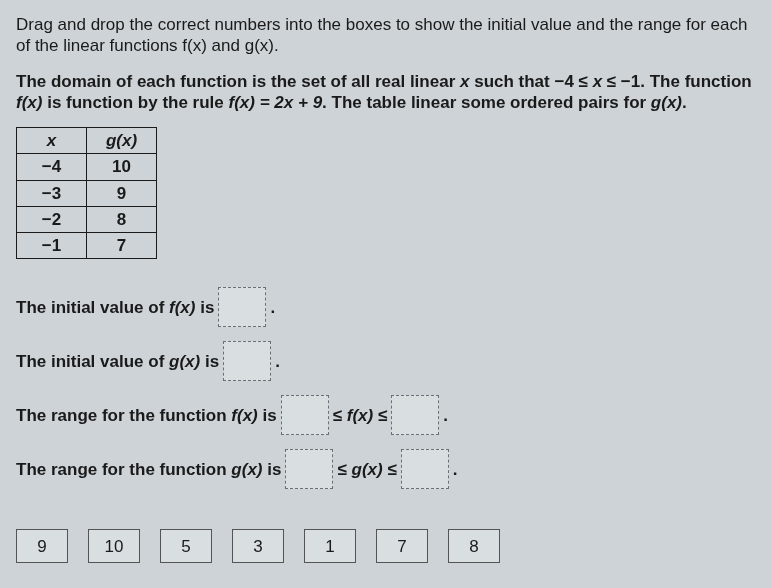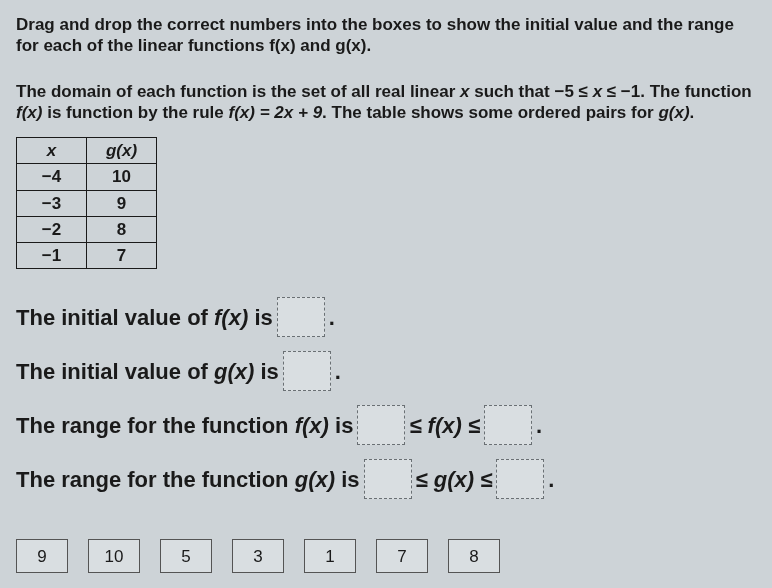--- a/index.html
+++ b/index.html
@@ -8,21 +8,21 @@
     padding: 14px 16px;
     width: 772px;
     height: 588px;
     font-family: Arial, Helvetica, sans-serif;
     background: #cdd3d7;
     color: #1a1a1a;
     overflow: hidden;
     font-size: 17px;
     line-height: 1.25;
   }
-  .instr { font-weight: bold; margin-bottom: 24px; }
+  .instr { font-weight: normal; margin-bottom: 14px; }
   .para { margin-bottom: 14px; font-weight: bold; }
   .it { font-style: italic; font-weight: bold; }
   table.data {
     border-collapse: collapse;
     margin-bottom: 28px;
   }
   table.data td, table.data th {
     border: 1.5px solid #1a1a1a;
     padding: 2px 14px;
     text-align: center;
@@ -30,21 +30,21 @@
     font-size: 17px;
     background: #cdd3d7;
     min-width: 70px;
   }
   .stmt-block { margin-bottom: 4px; }
   .stmt {
     display: flex;
     align-items: center;
     margin-bottom: 14px;
     font-weight: bold;
-    font-size: 22px;
+    font-size: 17px;
     text-align: right;
   }
   .dropbox {
     display: inline-block;
     width: 48px;
     height: 40px;
     border: 1.5px dashed #6a7074;
     background: rgba(255,255,255,0.25);
     margin: 0 4px;
     vertical-align: middle;
@@ -68,21 +68,21 @@
     cursor: grab;
   }
   .nowrap { white-space: nowrap; font-style: italic; }
 </style>
 </head>
 <body>
 
 <div class="instr">Drag and drop the correct numbers into the boxes to show the initial value and the range for each of the linear functions f(x) and g(x).</div>
 
 <div class="para">
-  <span>The domain of each function is the set of all real linear </span><span class="it">x</span><span> such that −5 ≤ </span><span class="it">x</span><span> ≤ −1. The function </span><span class="it">f(x)</span><span> is function by the rule </span><span class="it nowrap">f(x) = 2x + 9</span><span>. The table shows some ordered pairs for </span><span class="it">g(x)</span><span>.</span>
+  <span>The domain of each function is the set of all real linear </span><span class="it">x</span><span> such that −4 ≤ </span><span class="it">x</span><span> ≤ −1. The function </span><span class="it">f(x)</span><span> is function by the rule </span><span class="it nowrap">f(x) = 2x + 9</span><span>. The table linear some ordered pairs for </span><span class="it">g(x)</span><span>.</span>
 </div>
 
 <table class="data">
   <tbody>
       <tr>
     <th><span class="it">x</span></th>
     <th><span class="it">g(x)</span></th>
   </tr>
   <tr>
         <td>−4</td>

